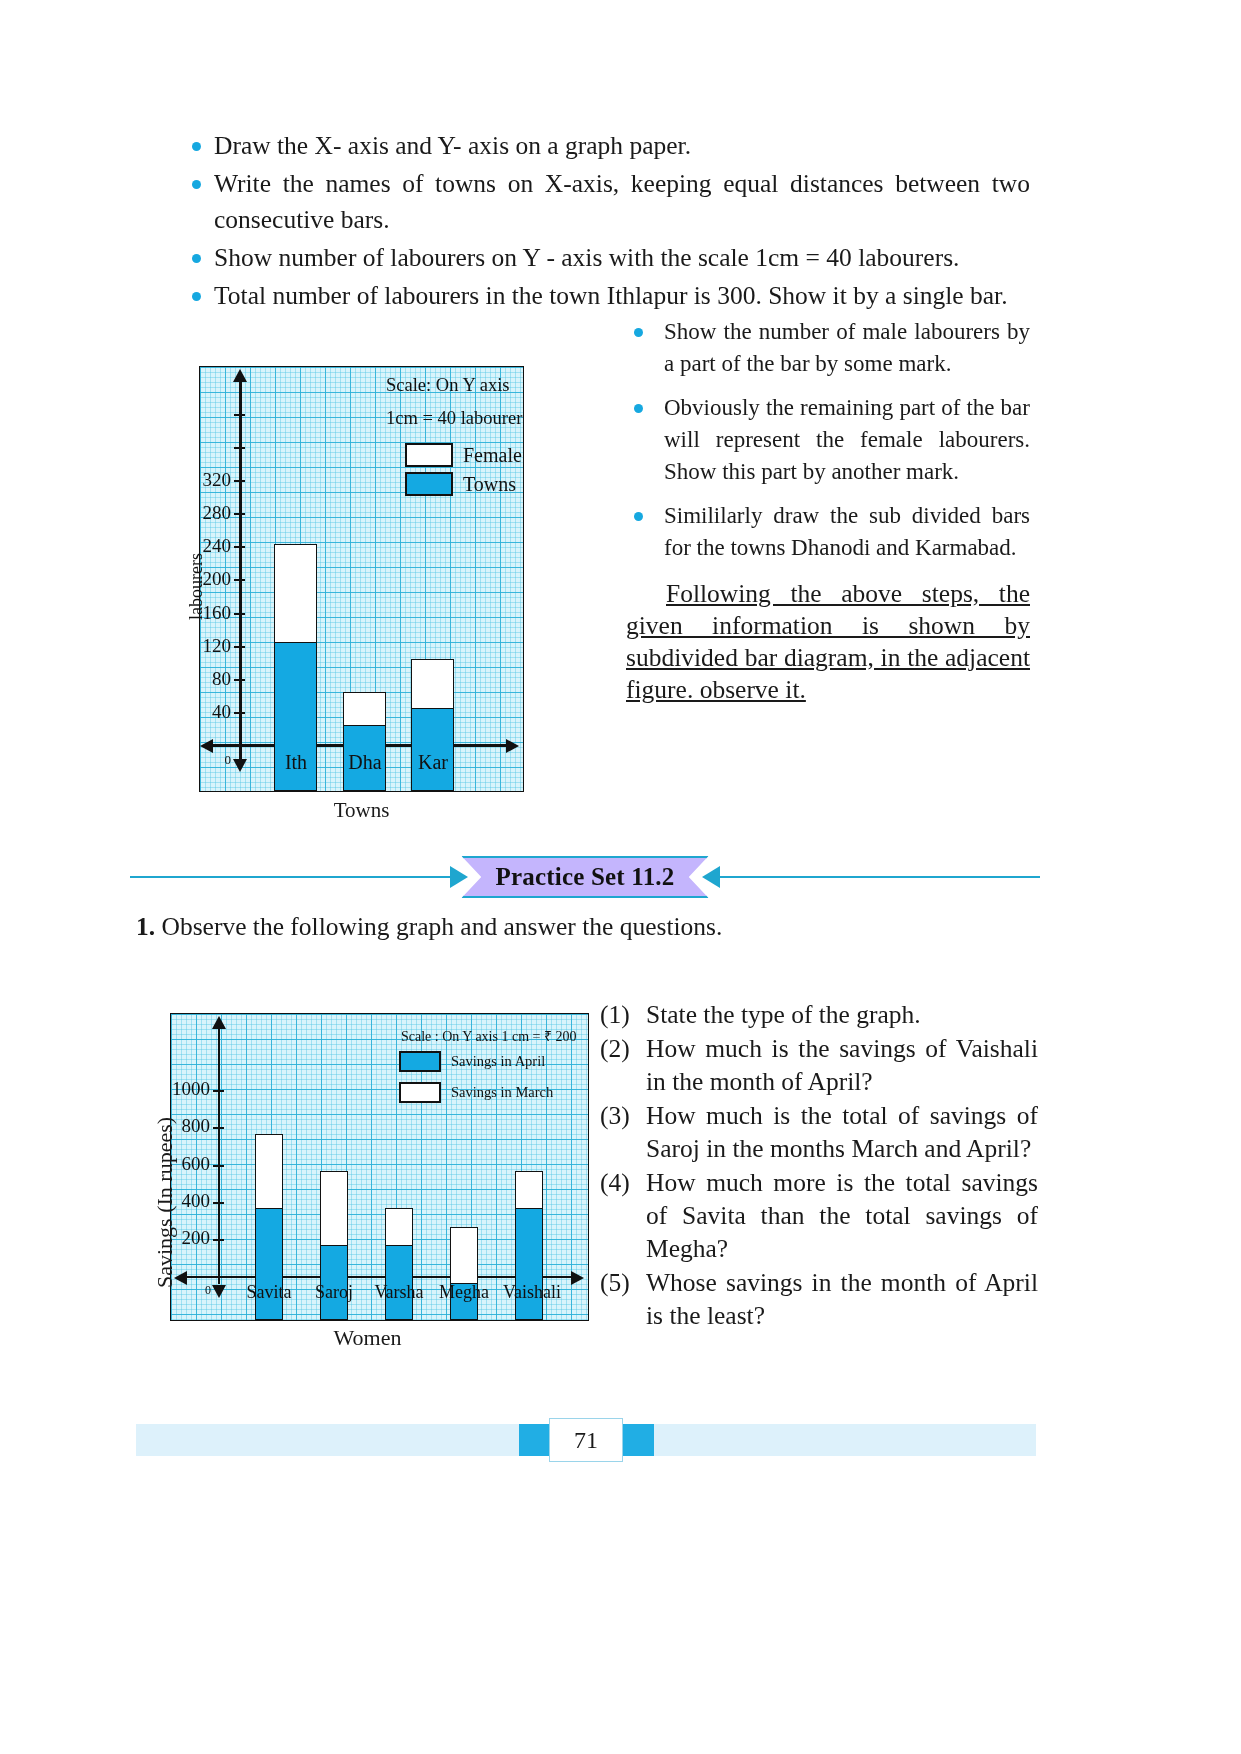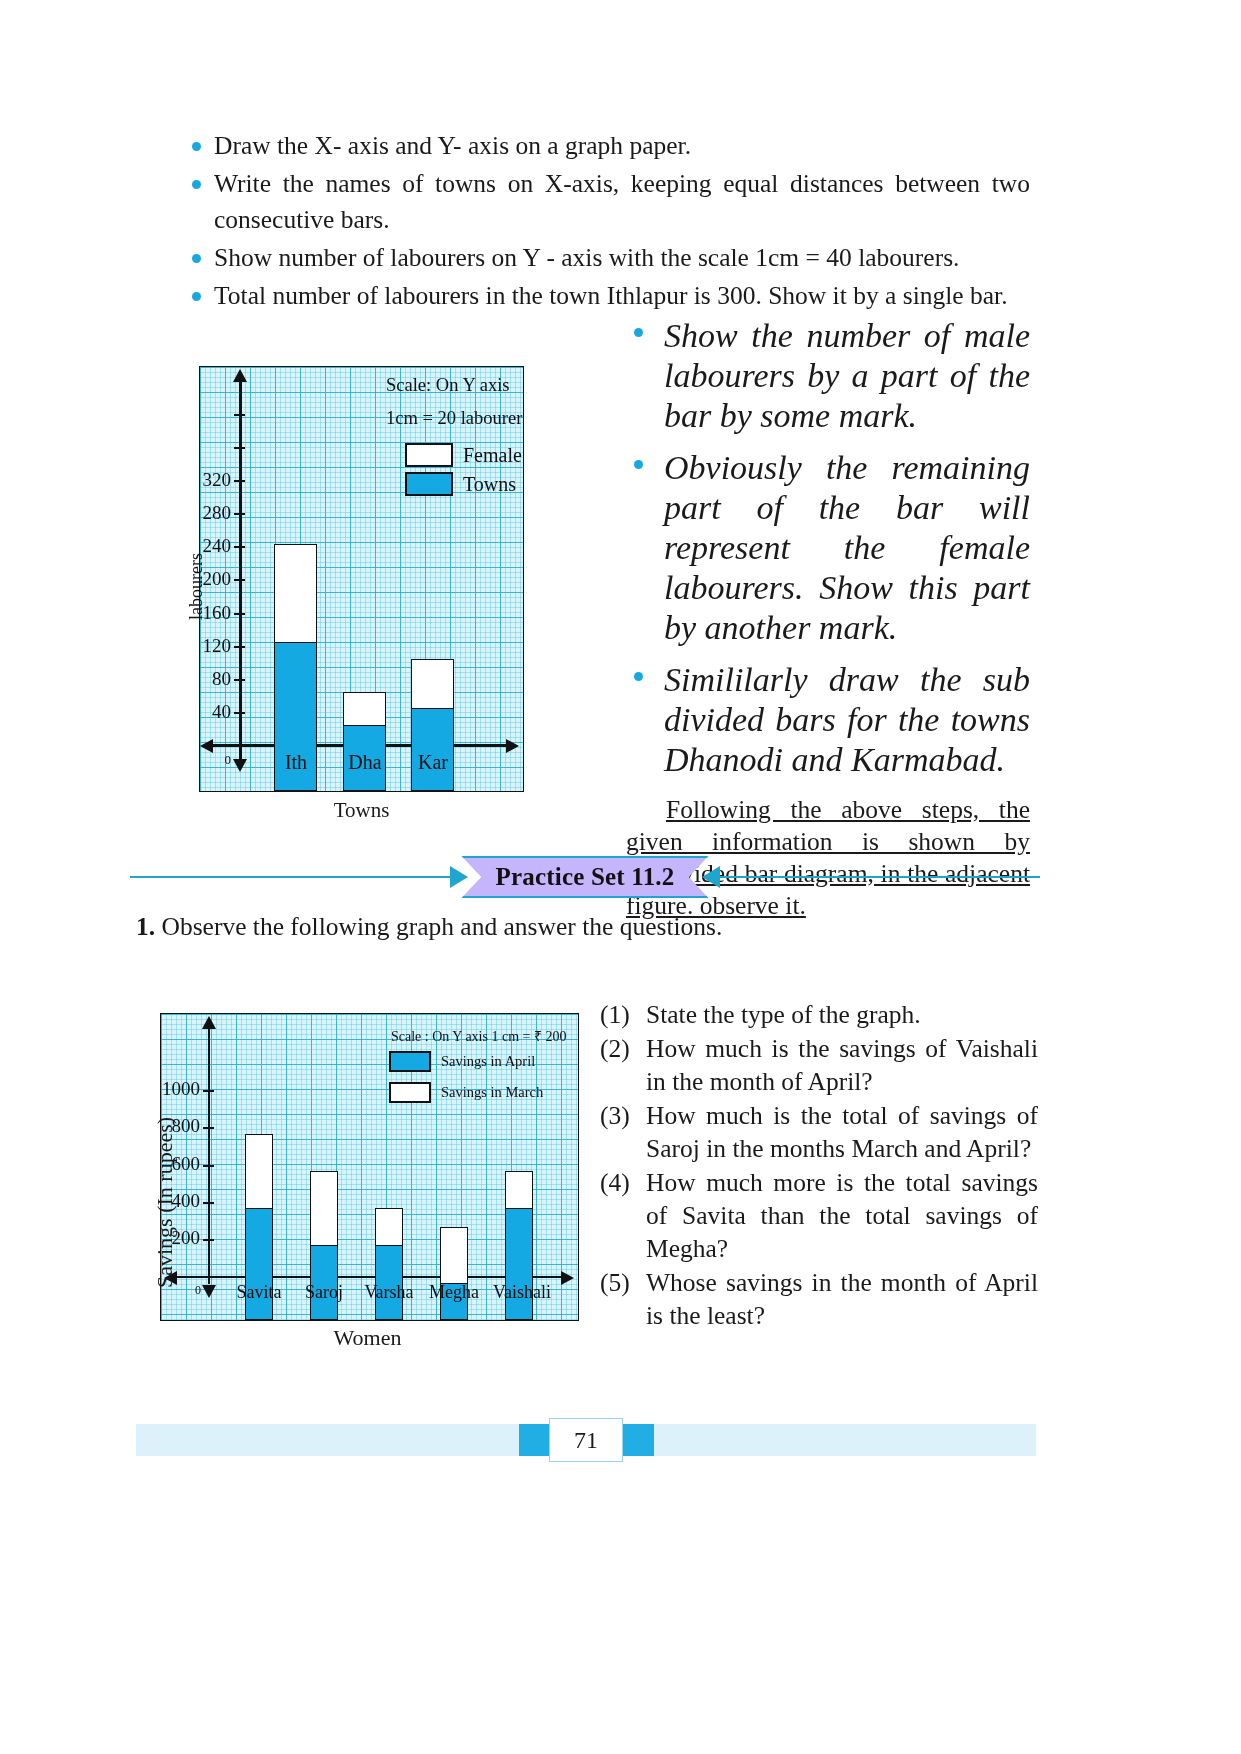--- a/index.html
+++ b/index.html
@@ -97,21 +97,21 @@
   .arrow-down { border-left:7px solid transparent; border-right:7px solid transparent; border-top:13px solid #111; }
   .arrow-left { border-top:7px solid transparent; border-bottom:7px solid transparent; border-right:13px solid #111; }
   .arrow-right { border-top:7px solid transparent; border-bottom:7px solid transparent; border-left:13px solid #111; }
 
   #fig1-xcaption { position:absolute; left:199px; top:798px; width:325px; text-align:center; font-size:21px; }
 
   
   #right-col {
     position:absolute; left:626px; top:316px; width:404px;
   }
-  #right-col .bullet-li { font-size:34px; line-height:40px; padding-left:38px;font-style:italic; }
+  #right-col .bullet-li { font-size:23px; line-height:32px; padding-left:38px; }
   #right-col .bullet-li .dot { left:8px; top:12px; }
   #right-col p.para {
     margin:14px 0 0 0; font-size:25.5px; line-height:32px; text-align:justify;
     text-indent:40px;
     text-decoration:underline;
   }
 
   
   #ribbon-wrap {
     position:absolute; left:130px; top:856px; width:910px; height:42px;
@@ -134,21 +134,21 @@
 
   
   #q1-line {
     position:absolute; left:136px; top:912px; width:900px;
     font-size:25.5px;
   }
   #q1-line .qnum { font-weight:bold; }
 
   
   #fig2 {
-    position:absolute; left:160px; top:1013px;
+    position:absolute; left:170px; top:1013px;
     width:419px; height:308px;
     border:1px solid #111;
     background:#d9f2fa;
   }
   #fig2-xcaption { position:absolute; left:158px; top:1325px; width:419px; text-align:center; font-size:22px; }
   #fig2-ytitle {
     position:absolute; left:152px; top:1288px;
     transform-origin:0 0; transform:rotate(-90deg);
     font-size:22px; white-space:nowrap;
   }
@@ -194,21 +194,21 @@
       <span class="dot"></span>
       <span>Total number of labourers in the town Ithlapur is 300. Show it by a single bar.</span>
     </li>
   </ul>
 
   <div id="fig1">
     <div class="graphpaper"></div>
     <div class="fig-inner">
 
       <div class="scale-note" style="left:186px; top:8px;">Scale: On Y axis</div>
-      <div class="scale-note" style="left:186px; top:41px;">1cm = 20 labourer</div>
+      <div class="scale-note" style="left:186px; top:41px;">1cm = 40 labourer</div>
 
       <div class="legend-row" style="left:205px; top:76px;">
         <span class="legend-swatch white"></span>
         <span class="legend-text">Female</span>
       </div>
       <div class="legend-row" style="left:205px; top:105px;">
         <span class="legend-swatch blue"></span>
         <span class="legend-text">Towns</span>
       </div>
 

